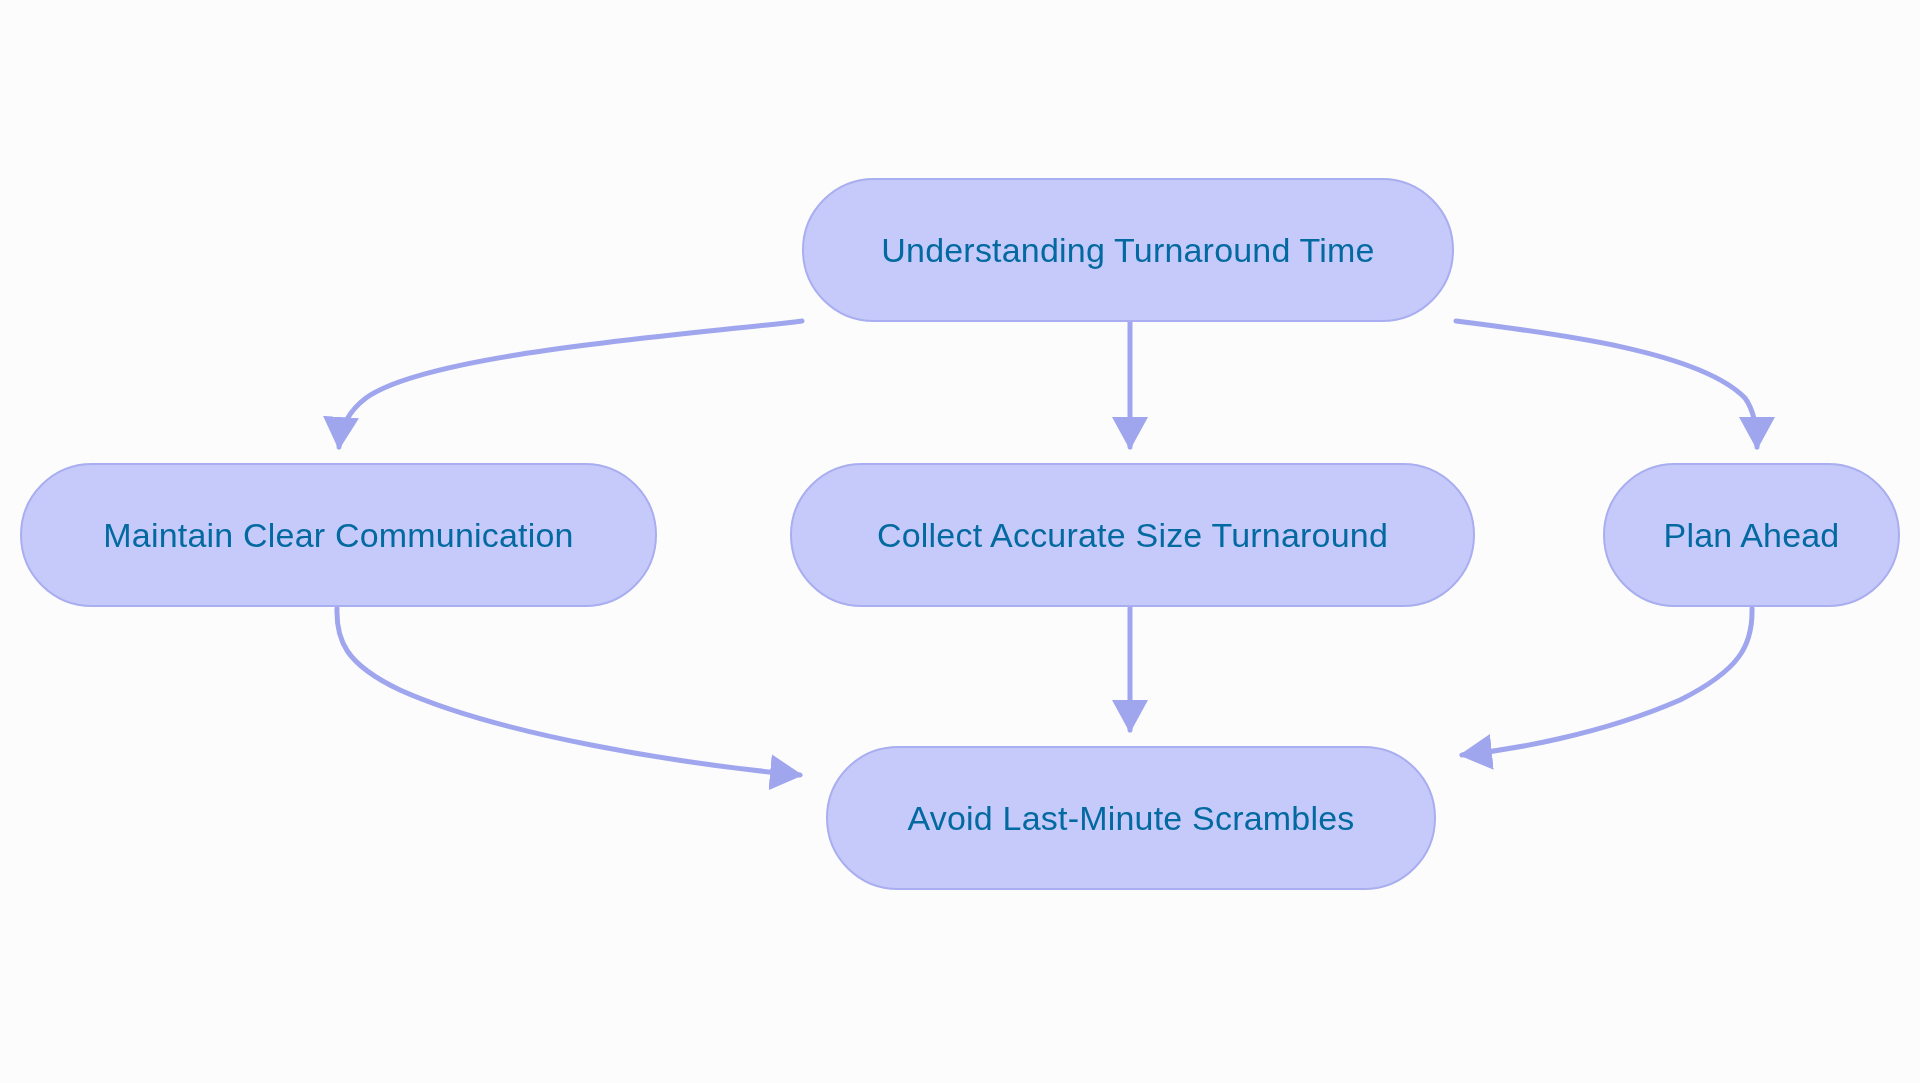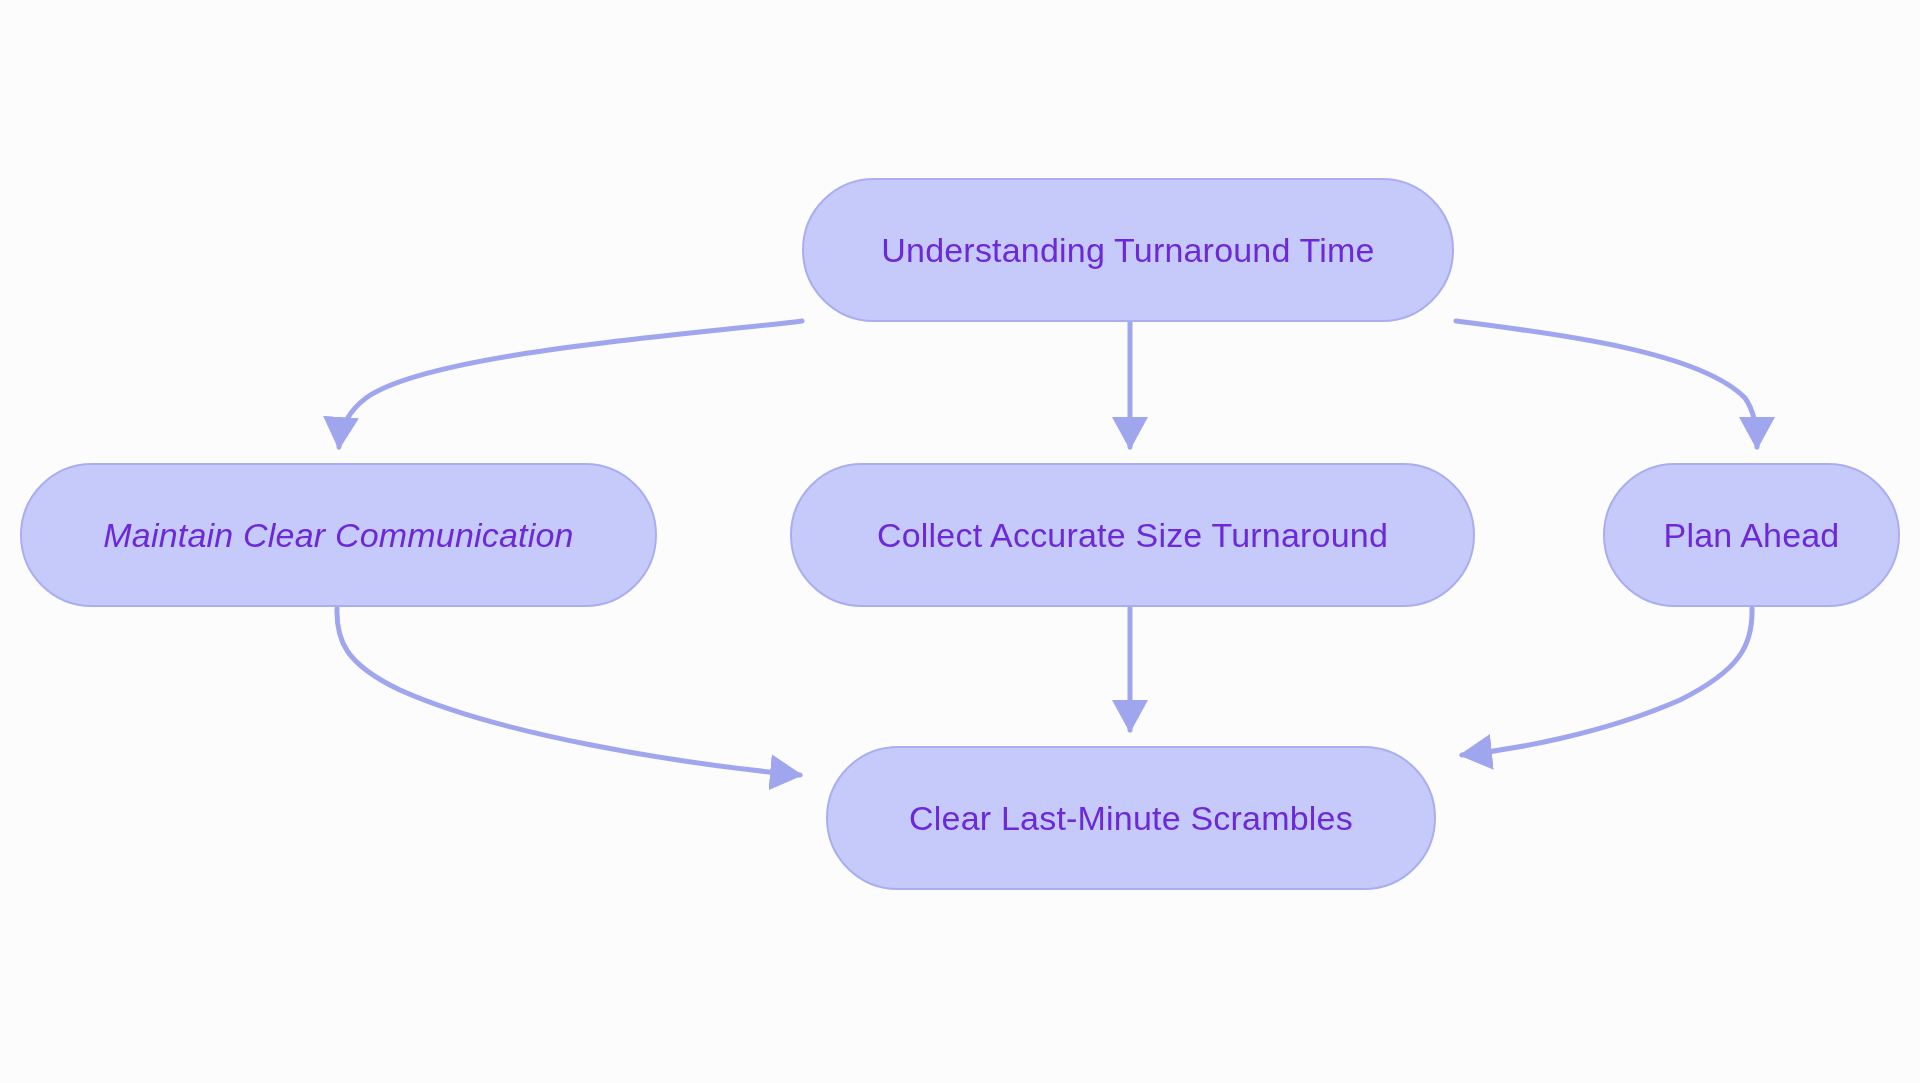--- a/index.html
+++ b/index.html
@@ -40,28 +40,28 @@
     color: #2e2ed6;
     font-size: 34px;
     font-weight: 400;
     letter-spacing: 0.2px;
     line-height: 1;
     white-space: nowrap;
     text-align: center;
   }
   .node-label {
     pointer-events: none;
-    color: #6d28d9;
+    color: #0369a1;
   }
   
   #node-understanding-turnaround-time {
     left: 802px;  top: 178px;  width: 652px;  height: 144px;
   }
   #node-maintain-clear-communication {
-    left: 20px;   top: 463px;  width: 637px;  height: 144px; font-style: italic;
+    left: 20px;   top: 463px;  width: 637px;  height: 144px;
   }
   #node-collect-accurate-size-information {
     left: 790px;  top: 463px;  width: 685px;  height: 144px;
   }
   #node-plan-ahead {
     left: 1603px; top: 463px;  width: 297px;  height: 144px;
   }
   #node-avoid-last-minute-scrambles {
     left: 826px;  top: 746px;  width: 610px;  height: 144px;
   }
@@ -104,16 +104,16 @@
 
   <div class="node" id="node-collect-accurate-size-information">
     <span class="node-label">Collect Accurate Size Turnaround</span>
   </div>
 
   <div class="node" id="node-plan-ahead">
     <span class="node-label">Plan Ahead</span>
   </div>
 
   <div class="node" id="node-avoid-last-minute-scrambles">
-    <span class="node-label">Clear Last-Minute Scrambles</span>
+    <span class="node-label">Avoid Last-Minute Scrambles</span>
   </div>
 
 </div>
 
 </body></html>

